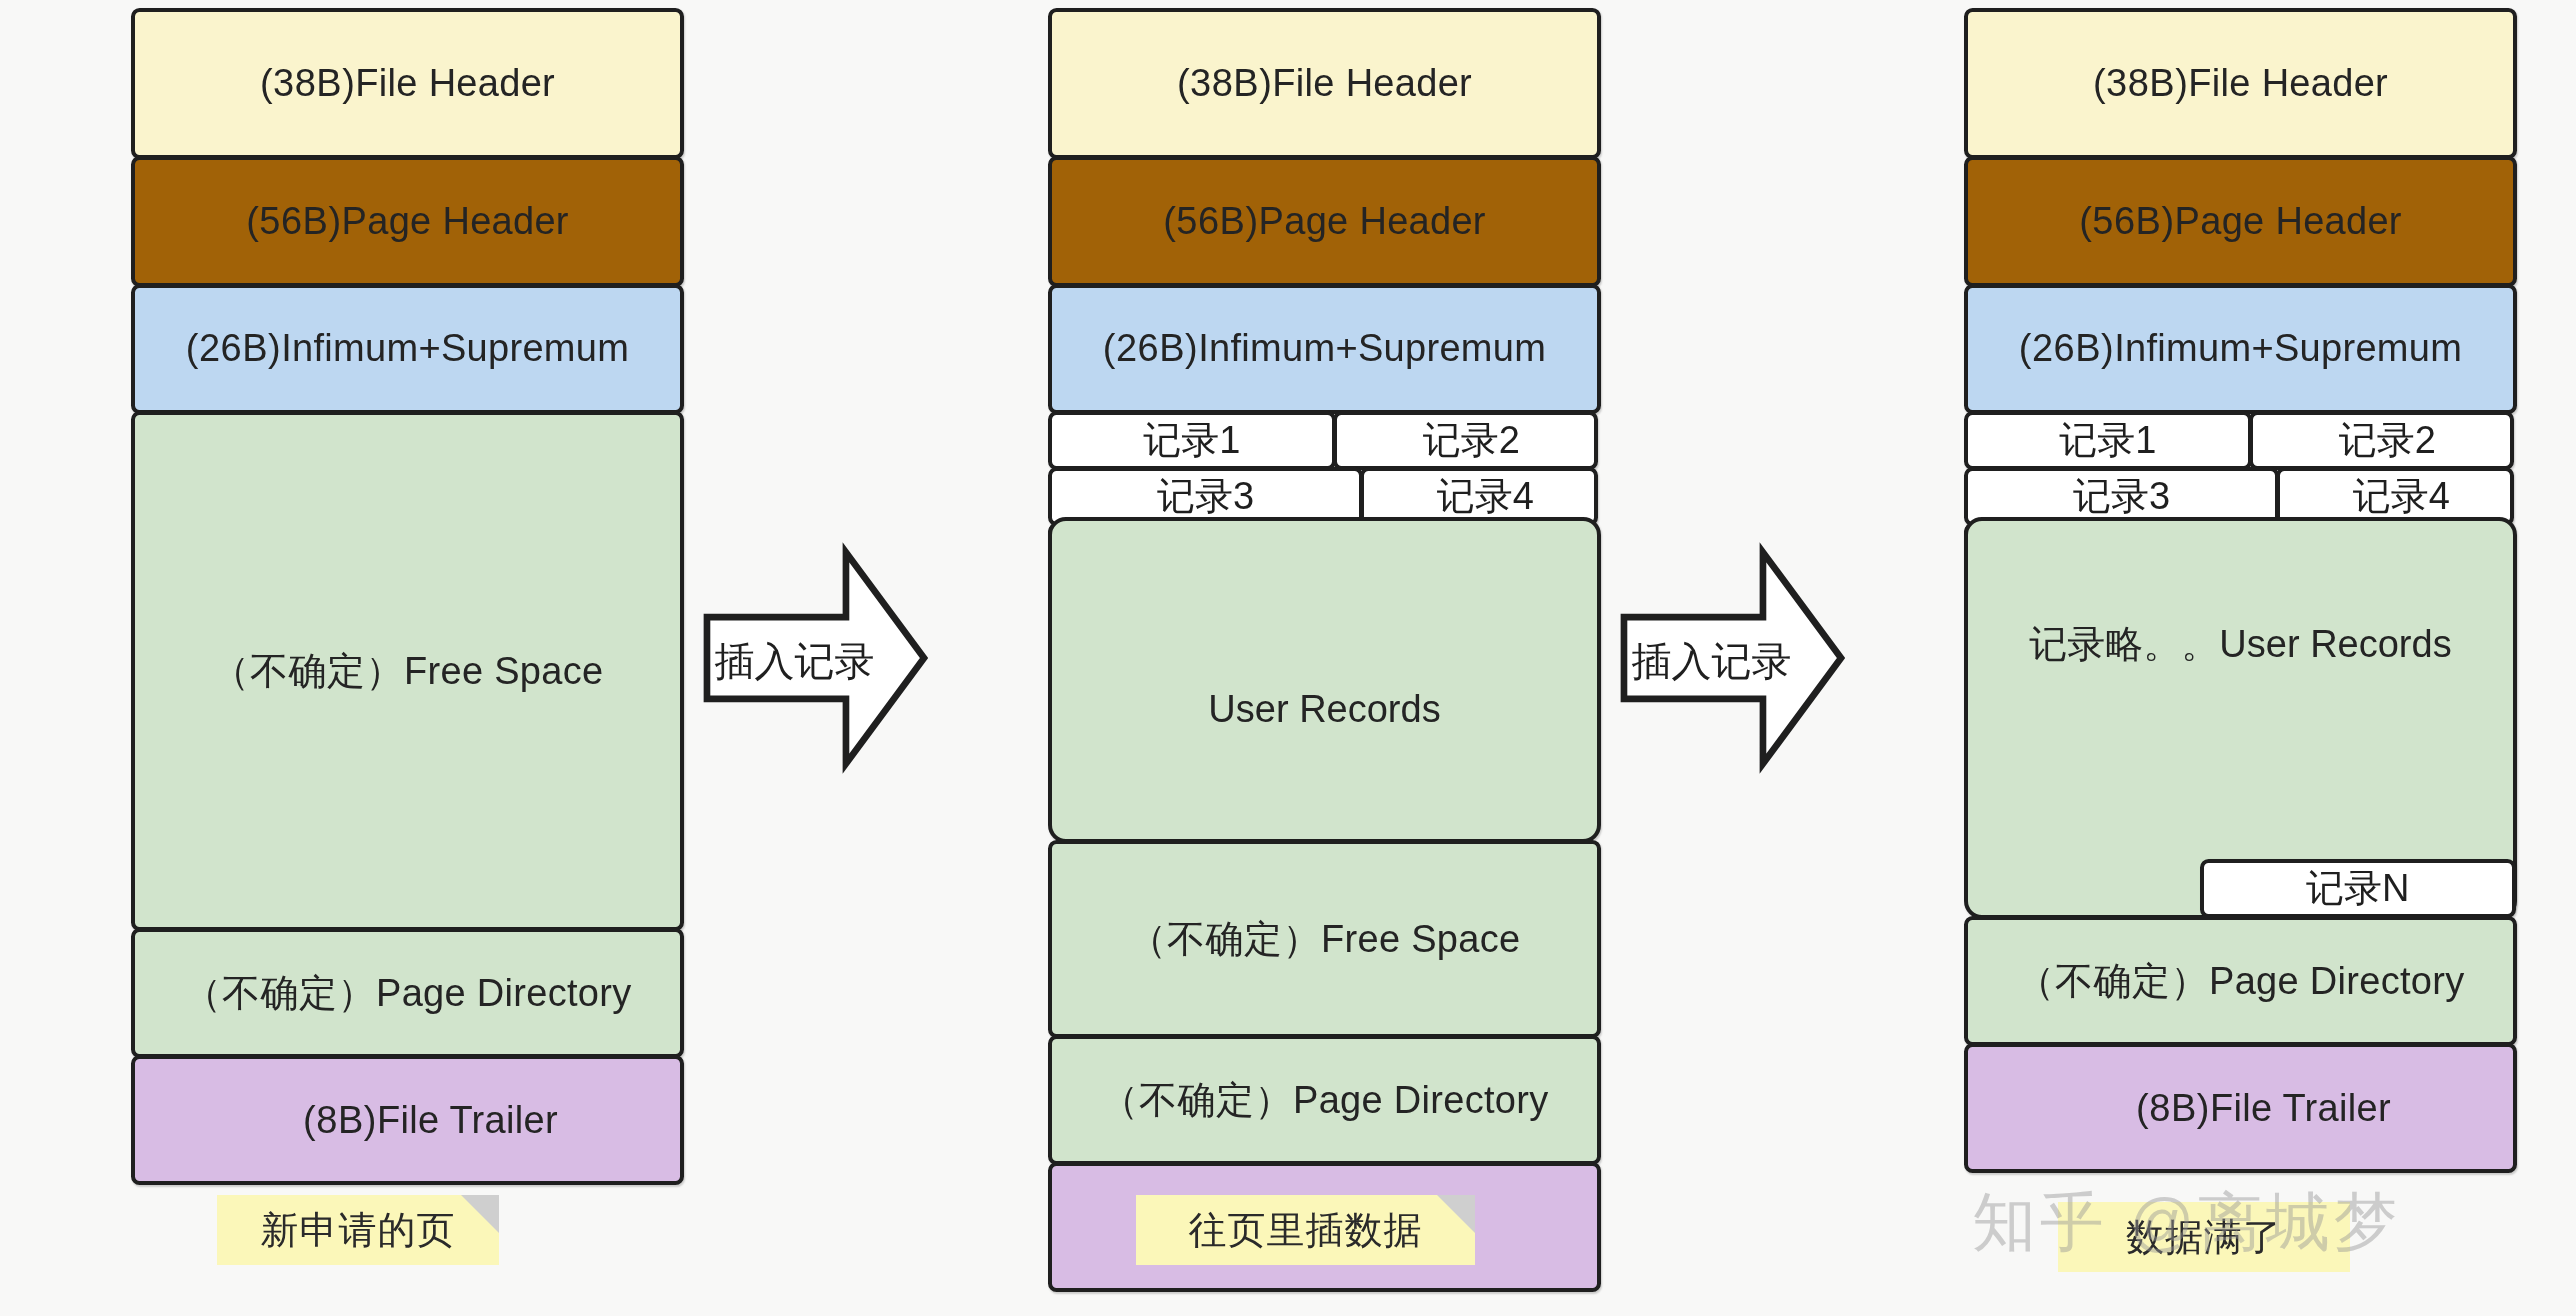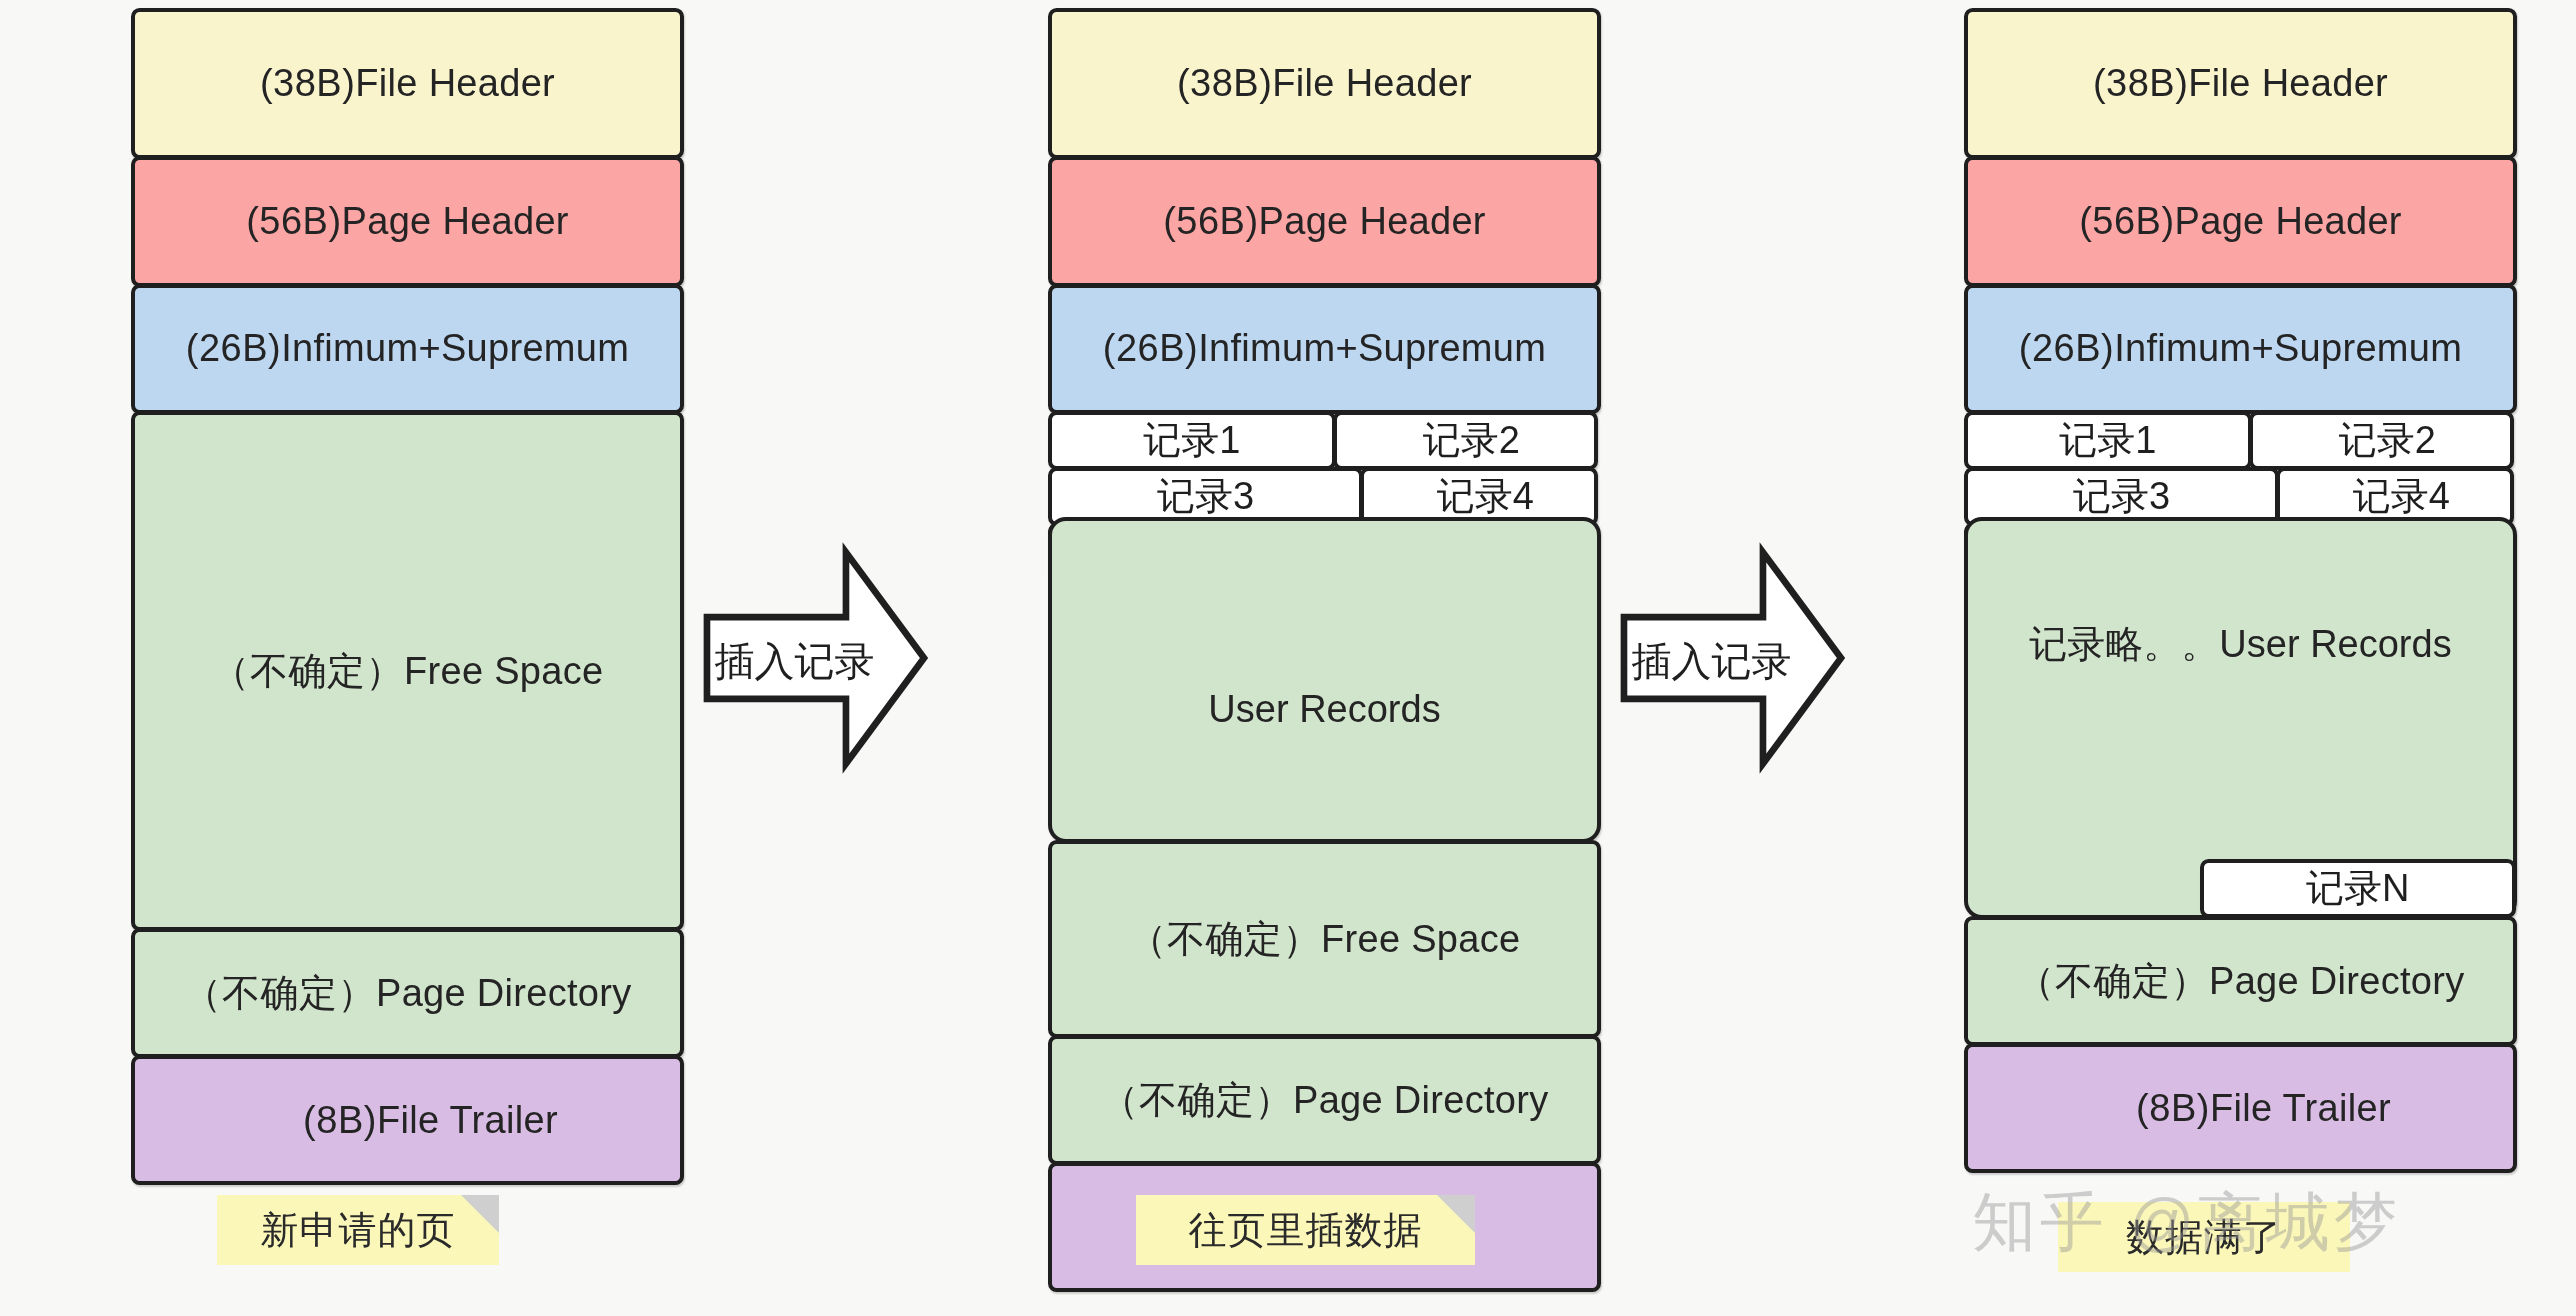--- a/index.html
+++ b/index.html
@@ -37,21 +37,21 @@
     align-items: center;
     justify-content: center;
     color: #242424;
     line-height: 1.18;
     box-shadow: 1px 1.9px 1.9px rgba(0,0,0,0.18);
   }
   .seg .sz { font-size: 38px; letter-spacing: 0.5px; }
   .seg .nm { font-size: 38px; letter-spacing: 0.3px; }
 
   .c-fileheader { background: #faf4cd; }
-  .c-pageheader { background: #fca5a5; }
+  .c-pageheader { background: #a16207; }
   .c-infsup     { background: #bdd7f1; }
   .c-free       { background: #d1e4cc; }
   .c-dir        { background: #d1e4cc; }
   .c-trailer    { background: #d8bce4; padding-left: 46px; }
 
   
   .h-fileheader { height: 151px; }
   .h-pageheader { height: 131px; }
   .h-infsup     { height: 130px; }
   .h-trailer    { height: 130px; }

